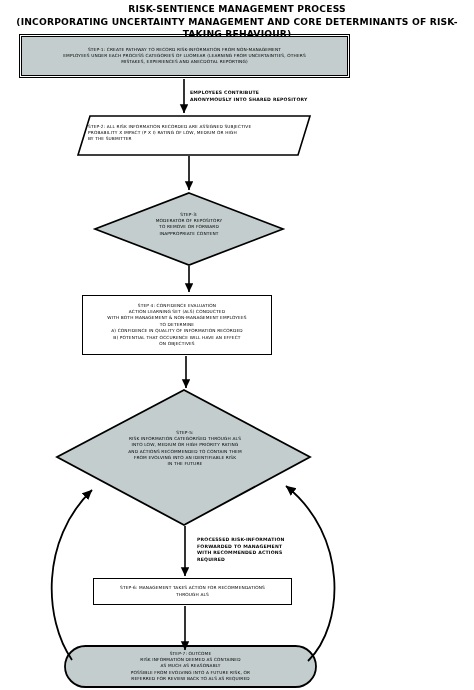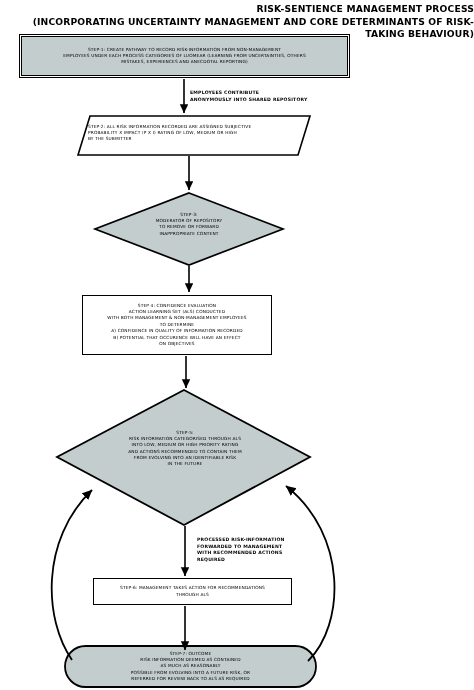--- a/index.html
+++ b/index.html
@@ -3,21 +3,21 @@
 <meta charset="utf-8">
 <style>
   html,body{margin:0;padding:0;background:#ffffff;}
   body{
     width:474px;height:690px;position:relative;overflow:hidden;
     font-family:"DejaVu Sans","Liberation Sans",sans-serif;
     color:#000;
   }
   #canvas{position:absolute;left:0;top:0;width:474px;height:690px;}
   .ttl{
-    position:absolute;left:0;top:3px;width:474px;text-align:right;
+    position:absolute;left:0;top:3px;width:474px;text-align:center;
     font-weight:bold;font-size:9.2px;letter-spacing:0.15px;line-height:12.5px;
   }
   .ttl .l2{font-size:9.2px;}
   .node{position:absolute;box-sizing:border-box;display:flex;align-items:center;justify-content:center;}
   .node .tx{
     text-align:center;font-size:4.3px;line-height:6.2px;letter-spacing:0.15px;
     padding:0 4px;white-space:pre-line;
   }
   
   #step1{

